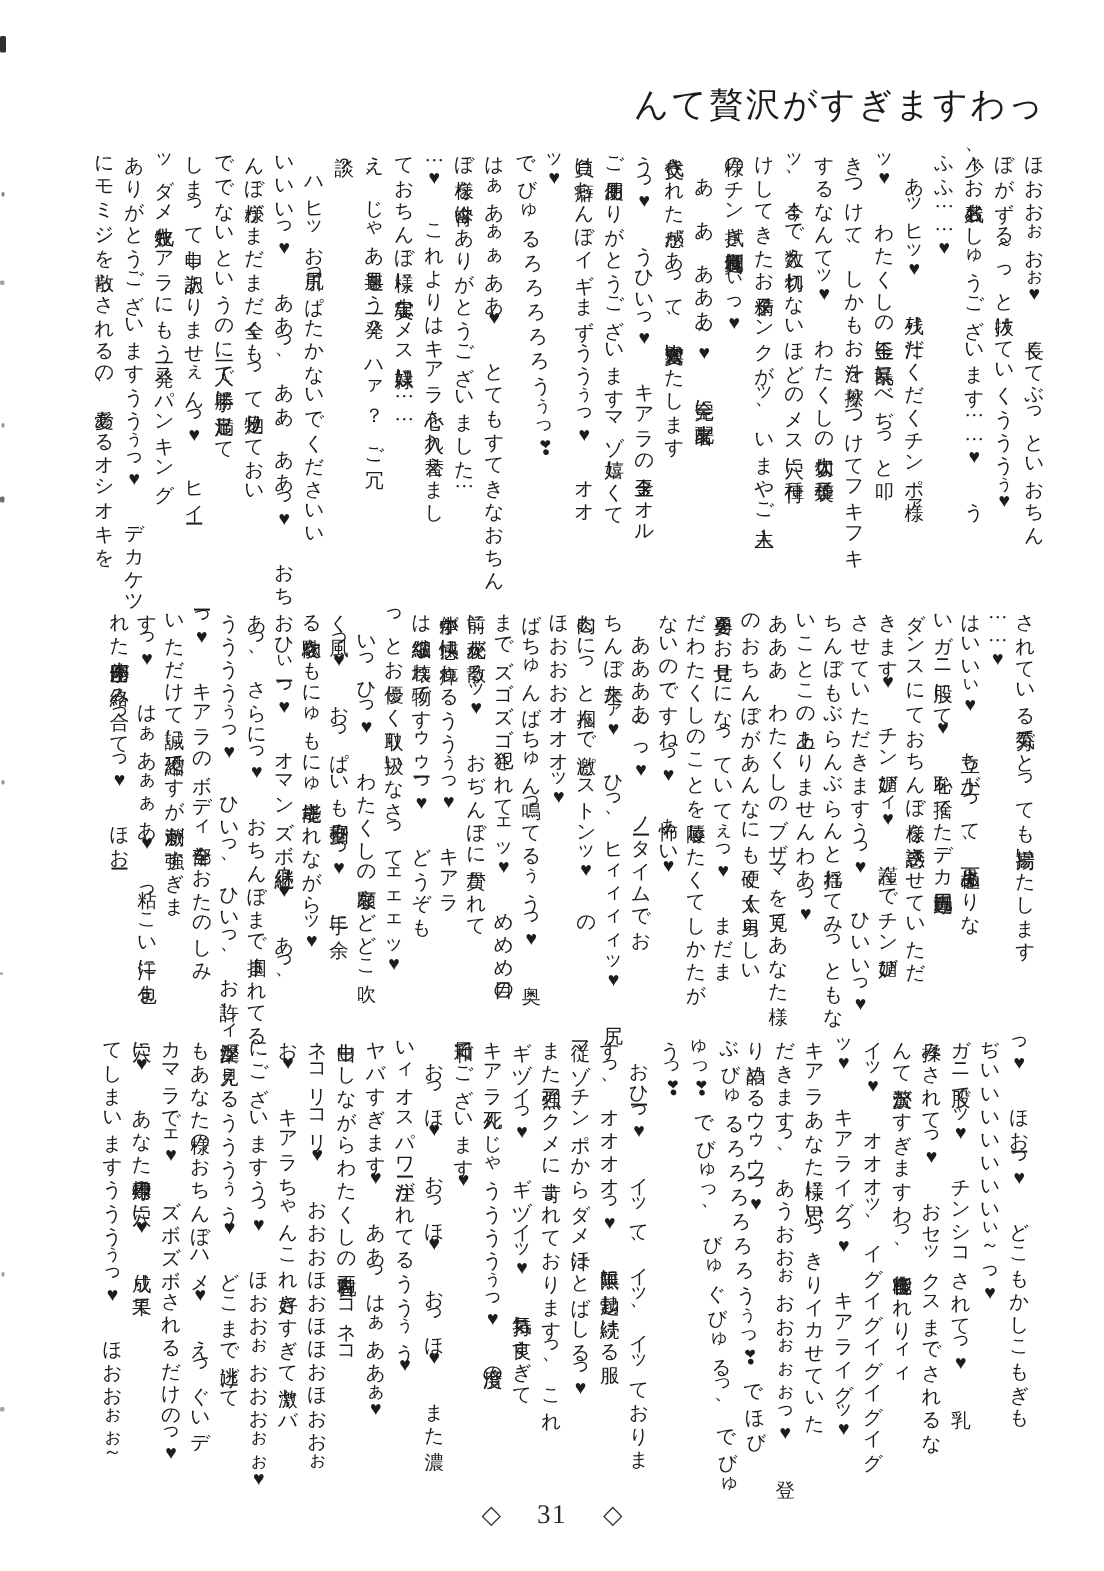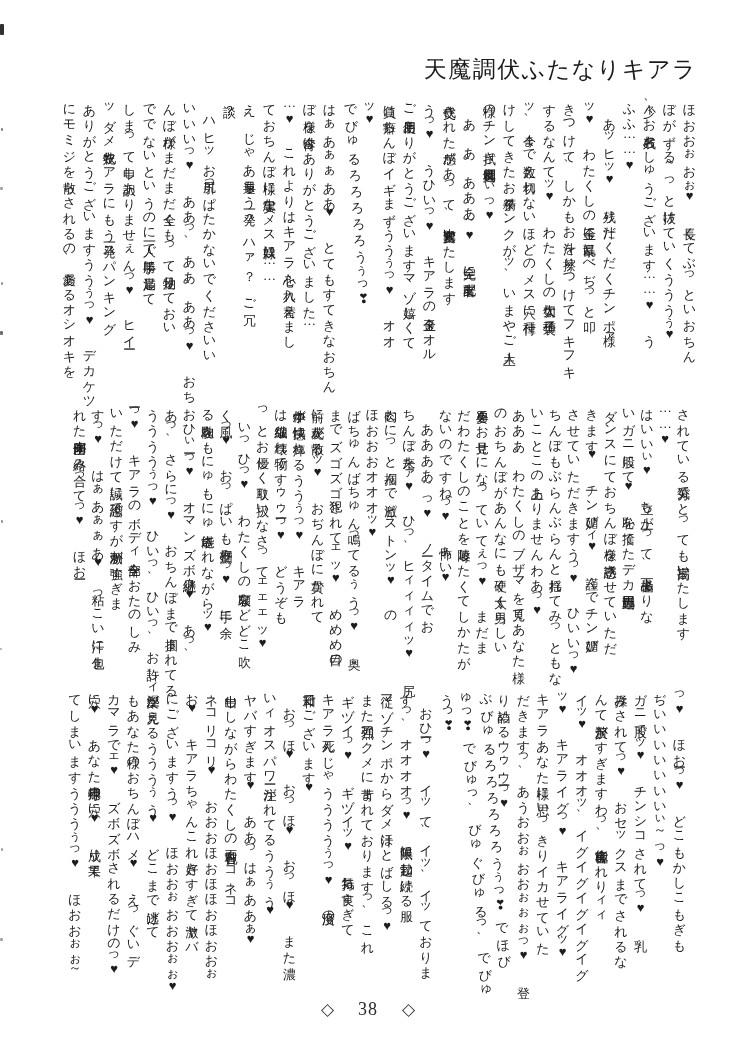--- a/index.html
+++ b/index.html
@@ -51,21 +51,21 @@
   .sp6{left:1px;top:520px;width:2px;height:3px;opacity:.6;}
   .sp7{left:0;top:648px;width:2px;height:2px;opacity:.5;}
   .sp8{left:1px;top:848px;width:2px;height:3px;opacity:.55;}
   .sp9{left:0;top:938px;width:3px;height:3px;opacity:.5;}
 </style>
 </head>
 <body>
 
 <div class="page">
 
-  <h1 class="title">天魔調伏ふたなりキアラ</h1>
+  <h1 class="title">んて贅沢がすぎますわっ</h1>
 
   <section class="band band-1">
       <p class="col">ほおおぉおぉ♥　長くてぶっといおちん</p>
       <p class="col">ぼがずる～っと抜けていくうううぅ♥</p>
       <p class="col">少々、お名残おしゅうございます……♥　う</p>
       <p class="col">ふふ……♥</p>
       <p class="col indent">あ゙ッヒッ♥　残り汁だくだくチンポ様ァ</p>
       <p class="col">ッ♥　わたくしの金玉に乱暴にべぢっと叩</p>
       <p class="col">きつけて、しかもお汁を擦りつけてフキフキ</p>
       <p class="col">するなんてッ♥　わたくしの大切な子種袋</p>
@@ -160,21 +160,21 @@
       <p class="col">にございますうっ♥　ほおおぉおおおぉぉ♥</p>
       <p class="col">涅槃が見えるうううぅう♥　どこまで逃げて</p>
       <p class="col">もあなた様のおちんぼハメ♥　えっぐいデ</p>
       <p class="col">カマラでェ♥　ズボズボされるだけのっ♥</p>
       <p class="col">穴に♥　あなた様専用の穴に♥　成り果て</p>
       <p class="col">てしまいますうううぅっ♥　ほおおぉぉ～</p>
     </section>
 
   <footer class="footer">
     <span class="diamond">◇</span>
-    <span class="pagenum">38</span>
+    <span class="pagenum">31</span>
     <span class="diamond">◇</span>
   </footer>
 
   <div class="speck sp1"></div>
   <div class="speck sp2"></div>
   <div class="speck sp3"></div>
   <div class="speck sp4"></div>
   <div class="speck sp5"></div>
   <div class="speck sp6"></div>
   <div class="speck sp7"></div>

